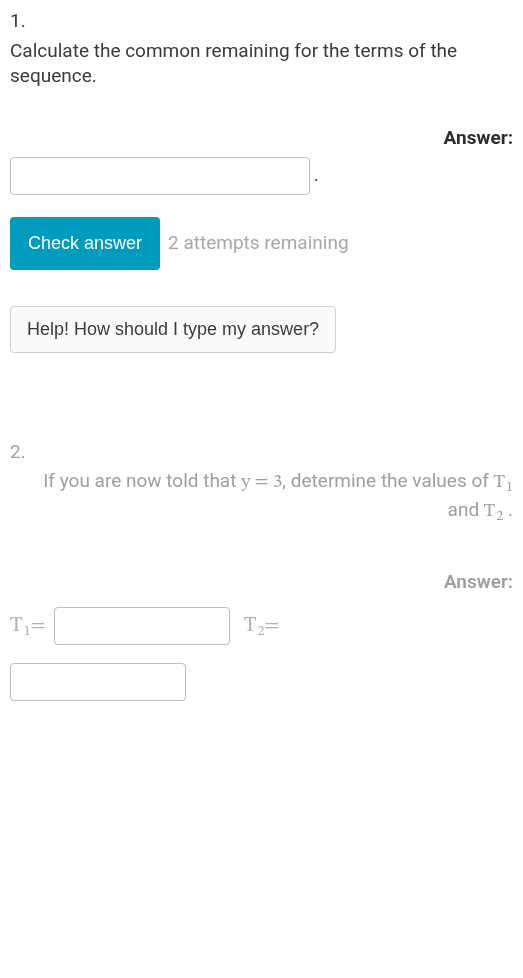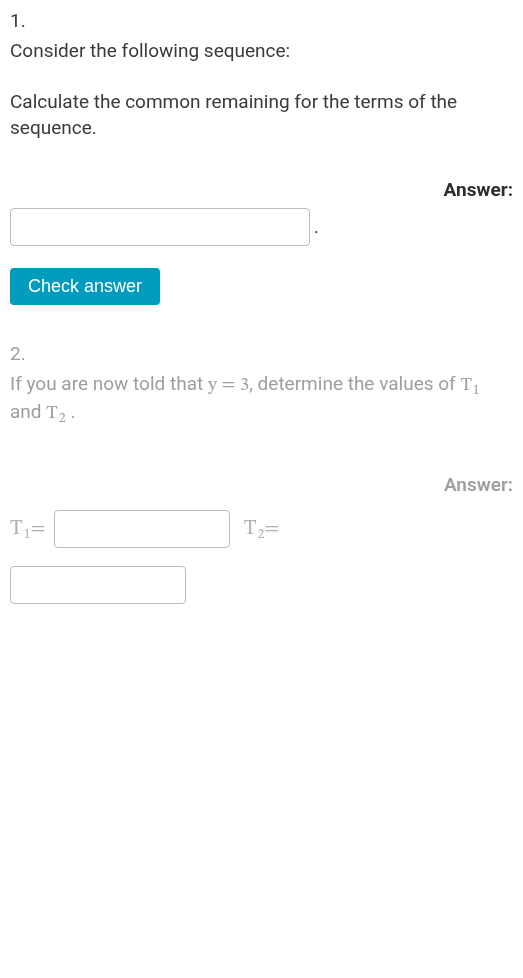--- a/index.html
+++ b/index.html
@@ -56,21 +56,21 @@
     background: #fff;
   }
   .ans1 { width: 300px; }
   .period { font-size: 18px; }
   .check-btn {
     background: #009bbd;
     color: #fff;
     border: none;
     border-radius: 4px;
     font-size: 18px;
-    padding: 8px 18px;
+    padding: 16px 18px;
     cursor: pointer;
     margin-right: 8px;
   }
   .attempts {
     color: #a4a8ab;
     font-size: 19px;
   }
   .check-row {
     display: flex;
     align-items: center;
@@ -87,20 +87,21 @@
     margin-bottom: 86px;
   }
   .block2 { color: #9e9e9e; }
   .block2 .qnum,
   .block2 .prompt2,
   .block2 .answer-label { color: #9e9e9e; }
   .prompt2 {
     margin: 0 0 44px 0;
     font-size: 19px;
     line-height: 1.4;
+    text-align: right;
   }
   .block2 .answer-label { margin-bottom: 12px; font-weight: 600; }
   .t-row {
     display: flex;
     align-items: center;
     gap: 8px;
     margin-bottom: 18px;
     flex-wrap: wrap;
   }
   .tlabel {
@@ -115,34 +116,35 @@
   .tinput2 { width: 176px; height: 42px; }
   .inline-math {
     font-family: "Cambria Math", "STIX Two Math", Georgia, serif;
   }
 </style>
 </head>
 <body>
 
 <div>
   <p class="qnum">1.</p>
-  <p class="prompt">Consider the following sequence:</p>
   <p class="instr">Calculate the common remaining for the terms of the sequence.</p>
 
   <p class="answer-label">Answer:</p>
 
   <div class="row">
     <input type="text" class="ans1" style="">
     <span class="period">.</span>
   </div>
 
   <div class="check-row">
     <button class="check-btn">Check answer</button>
+    <span class="attempts">2 attempts remaining</span>
   </div>
 
+  <button class="help-btn">Help! How should I type my answer?</button>
 </div>
 
 <div class="block2">
   <p class="qnum">2.</p>
   <p class="prompt2">
     <span>If you are now told that </span><span class="inline-math">y = 3</span><span>, determine the values of </span><span class="inline-math"><span>T</span><span class="sub">1</span></span><span> and </span><span class="inline-math"><span>T</span><span class="sub">2</span></span><span> .</span>
   </p>
 
   <p class="answer-label">Answer:</p>
 

